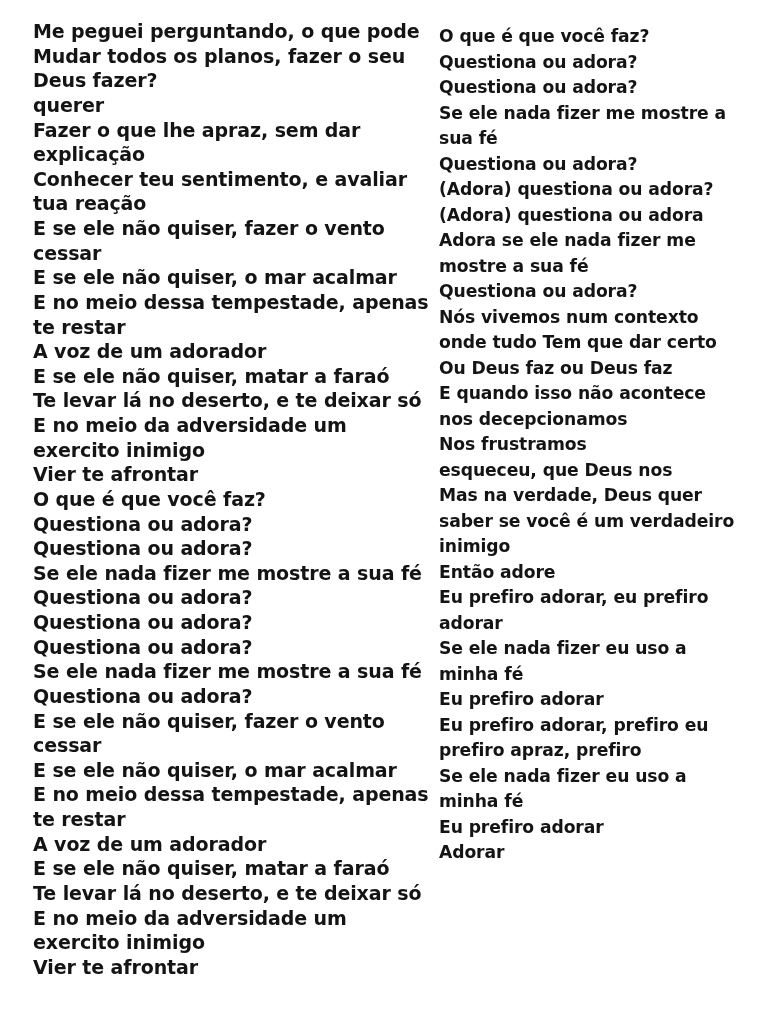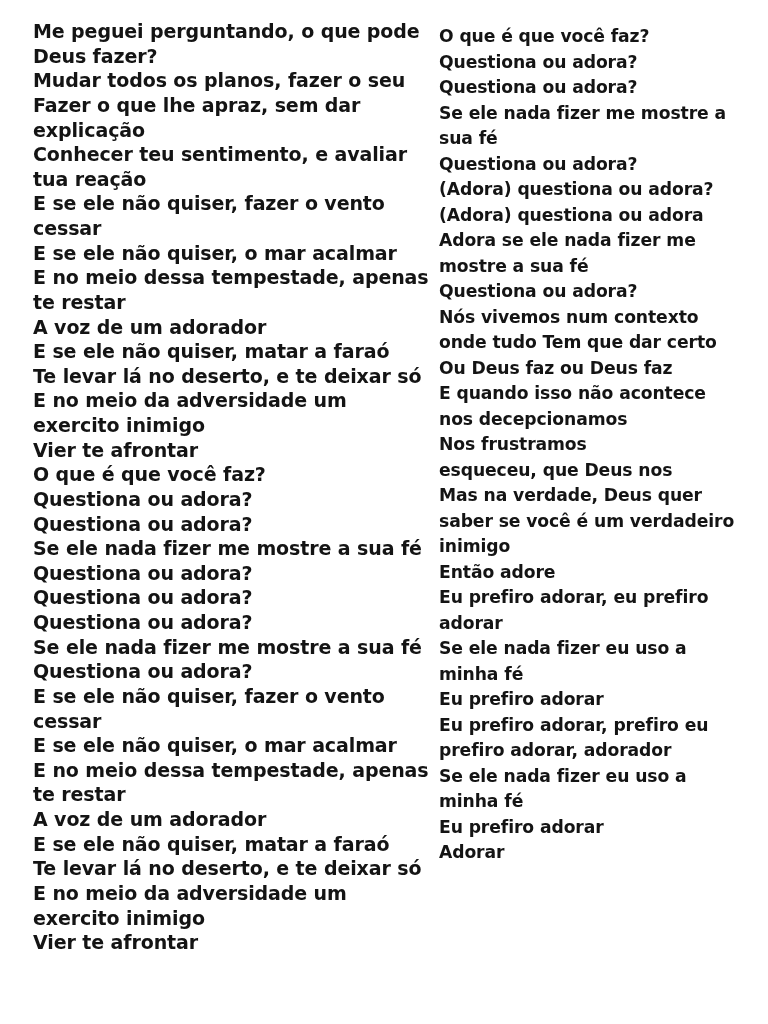--- a/index.html
+++ b/index.html
@@ -15,22 +15,23 @@
   .col-left { left: 33px; top: 19px; font-size: 19px; line-height: 24.63px; letter-spacing: -0.1px; }
   .col-right { left: 439px; top: 24px; font-size: 17.2px; line-height: 25.5px; letter-spacing: -0.1px; }
   .line { display: block; height: inherit; }
 </style>
 </head>
 <body>
 
 <div class="page">
   <div class="col col-left">
     <span class="line">Me peguei perguntando, o que pode</span>
+    <span class="line">Mudar todos os planos, fazer o seu</span>
     <span class="line">Deus fazer?</span>
-    <span class="line">Mudar todos os planos, fazer o seu</span>
+    <span class="line">querer</span>
     <span class="line">Fazer o que lhe apraz, sem dar</span>
     <span class="line">explicação</span>
     <span class="line">Conhecer teu sentimento, e avaliar</span>
     <span class="line">tua reação</span>
     <span class="line">E se ele não quiser, fazer o vento</span>
     <span class="line">cessar</span>
     <span class="line">E se ele não quiser, o mar acalmar</span>
     <span class="line">E no meio dessa tempestade, apenas</span>
     <span class="line">te restar</span>
     <span class="line">A voz de um adorador</span>
@@ -83,19 +84,19 @@
     <span class="line">Mas na verdade, Deus quer</span>
     <span class="line">saber se você é um verdadeiro</span>
     <span class="line">inimigo</span>
     <span class="line">Então adore</span>
     <span class="line">Eu prefiro adorar, eu prefiro</span>
     <span class="line">adorar</span>
     <span class="line">Se ele nada fizer eu uso a</span>
     <span class="line">minha fé</span>
     <span class="line">Eu prefiro adorar</span>
     <span class="line">Eu prefiro adorar, prefiro eu</span>
-    <span class="line">prefiro adorar, adorador</span>
+    <span class="line">prefiro apraz, prefiro</span>
     <span class="line">Se ele nada fizer eu uso a</span>
     <span class="line">minha fé</span>
     <span class="line">Eu prefiro adorar</span>
     <span class="line">Adorar</span>
   </div>
 </div>
 
 </body></html>

